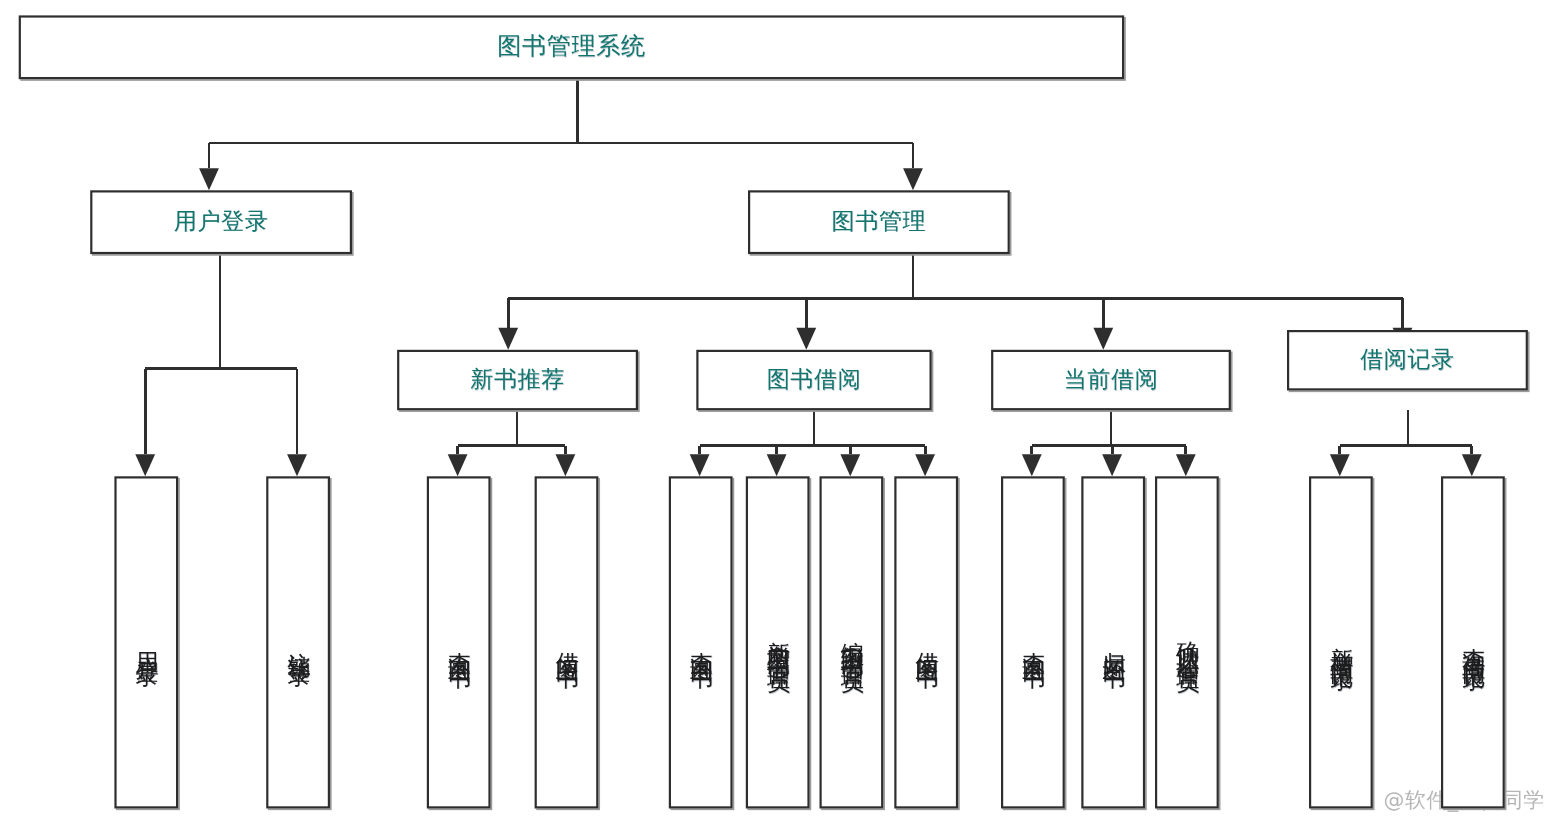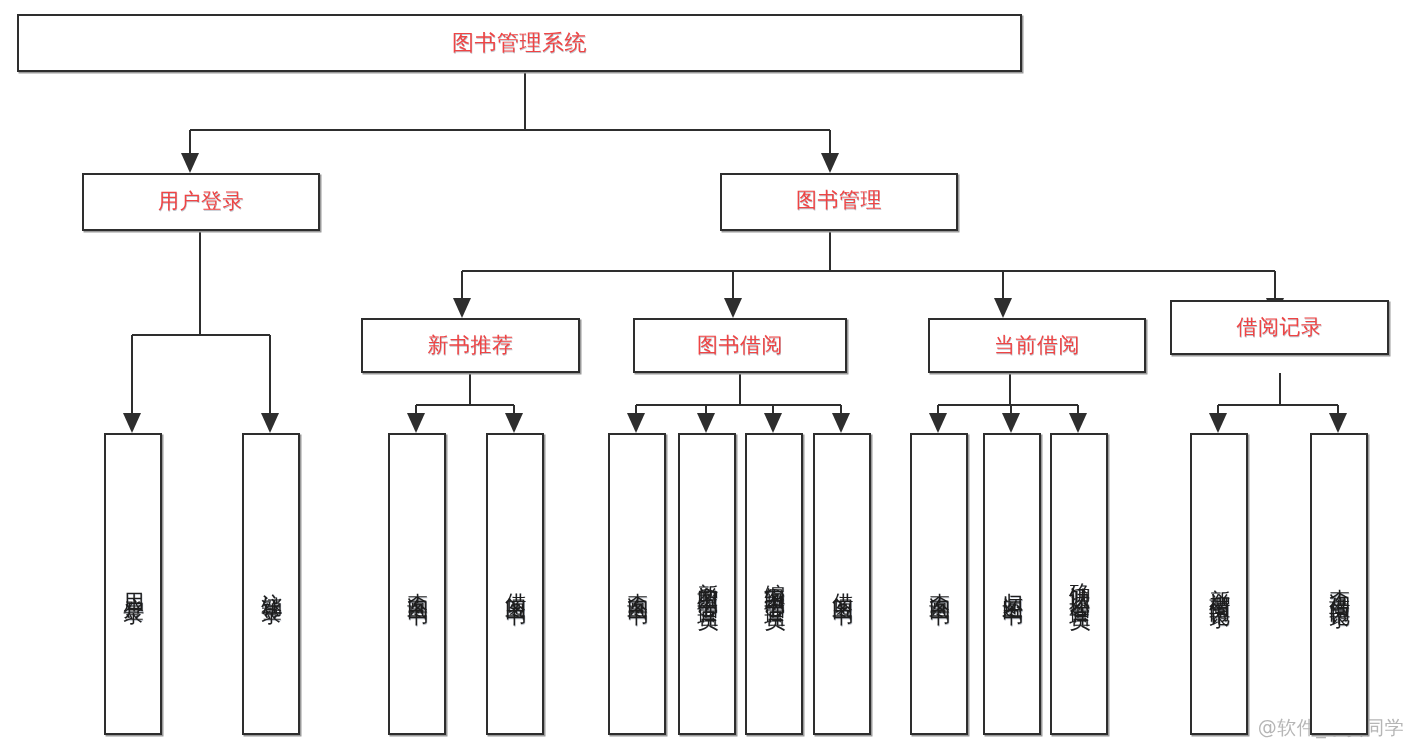--- a/index.html
+++ b/index.html
@@ -33,21 +33,21 @@
     background: #ffffff;
     border: 2px solid #2e2e2e;
     box-shadow: 1.5px 1.5px 0 0 #9a9a9a;
     display: flex;
     align-items: center;
     justify-content: center;
     overflow: hidden;
   }
   .node-label-h {
     font-size: 21px;
-    color: #ef4444;
+    color: #0f766e;
     letter-spacing: 0.5px;
     line-height: 1.1;
     white-space: nowrap;
     text-shadow: 0.6px 0.6px 0 rgba(140,150,165,0.55);
   }
   .node-box.vertical {
     align-items: center;
     justify-content: center;
   }
   .node-label-v {
@@ -131,30 +131,30 @@
       <polygon points="1329,413 1347,413 1338,433" fill="#2e2e2e"></polygon>
     </svg>
 
   <div id="watermark" style="left: 1195px; top: 715px; color: rgb(182, 182, 182);">CSDN @软件_小贺同学</div>
 <div class="node-box root" style="left: 17px; top: 14px; width: 1005px; height: 58px;">
       <span class="node-label-h">图书管理系统</span>
     </div>
     <div class="node-box" style="left: 82px; top: 173px; width: 238px; height: 58px;">
       <span class="node-label-h">用户登录</span>
     </div>
-    <div class="node-box" style="left: 720px; top: 173px; width: 238px; height: 58px; font-family: Liberation Mono, monospace;">
+    <div class="node-box" style="left: 680px; top: 173px; width: 238px; height: 58px;">
       <span class="node-label-h">图书管理</span>
     </div>
     <div class="node-box" style="left: 361px; top: 318px; width: 219px; height: 55px;">
       <span class="node-label-h">新书推荐</span>
     </div>
     <div class="node-box" style="left: 633px; top: 318px; width: 214px; height: 55px;">
       <span class="node-label-h">图书借阅</span>
     </div>
-    <div class="node-box" style="left: 901px; top: 318px; width: 218px; height: 55px; margin-left: 27px;">
+    <div class="node-box" style="left: 901px; top: 318px; width: 218px; height: 55px;">
       <span class="node-label-h">当前借阅</span>
     </div>
     <div class="node-box" style="left: 1170px; top: 300px; width: 219px; height: 55px;">
       <span class="node-label-h">借阅记录</span>
     </div>
     <div class="node-box vertical" style="left: 104px; top: 433px; width: 58px; height: 302px;">
       <span class="node-label-v">用户登录</span>
     </div>
     <div class="node-box vertical" style="left: 242px; top: 433px; width: 58px; height: 302px;">
       <span class="node-label-v">注销登录</span>

